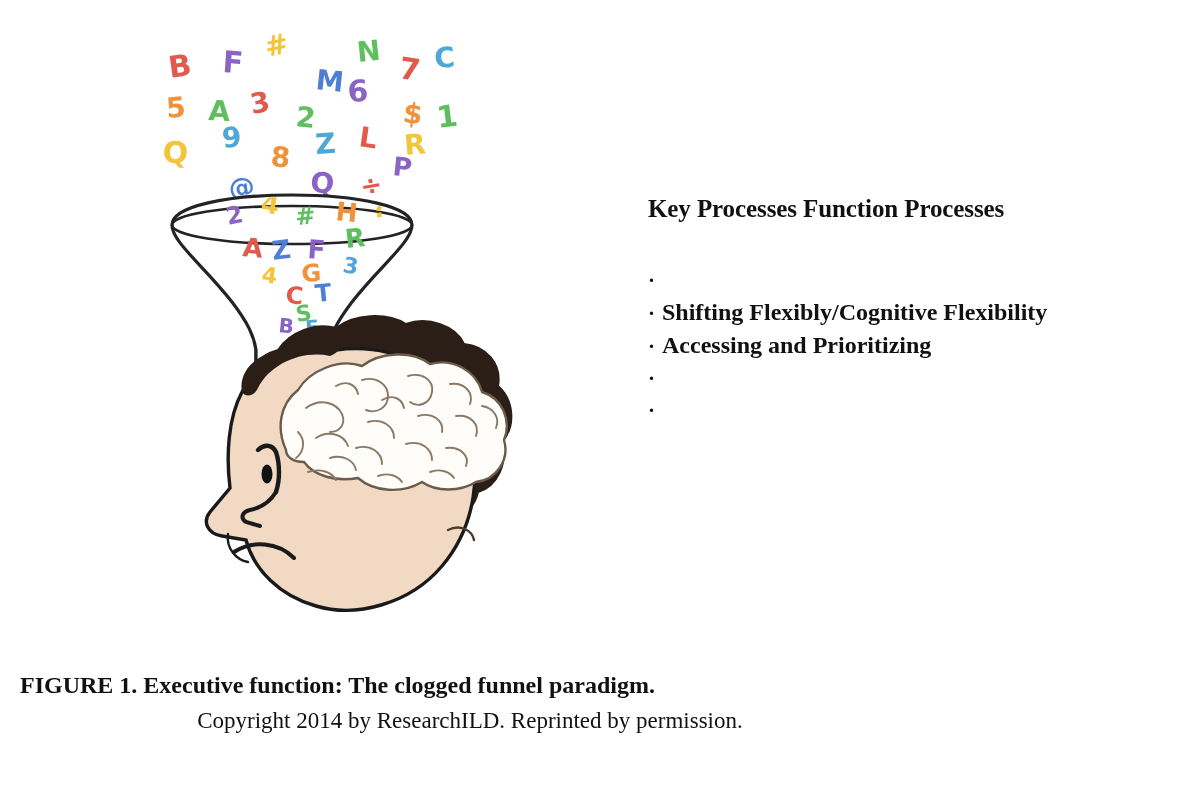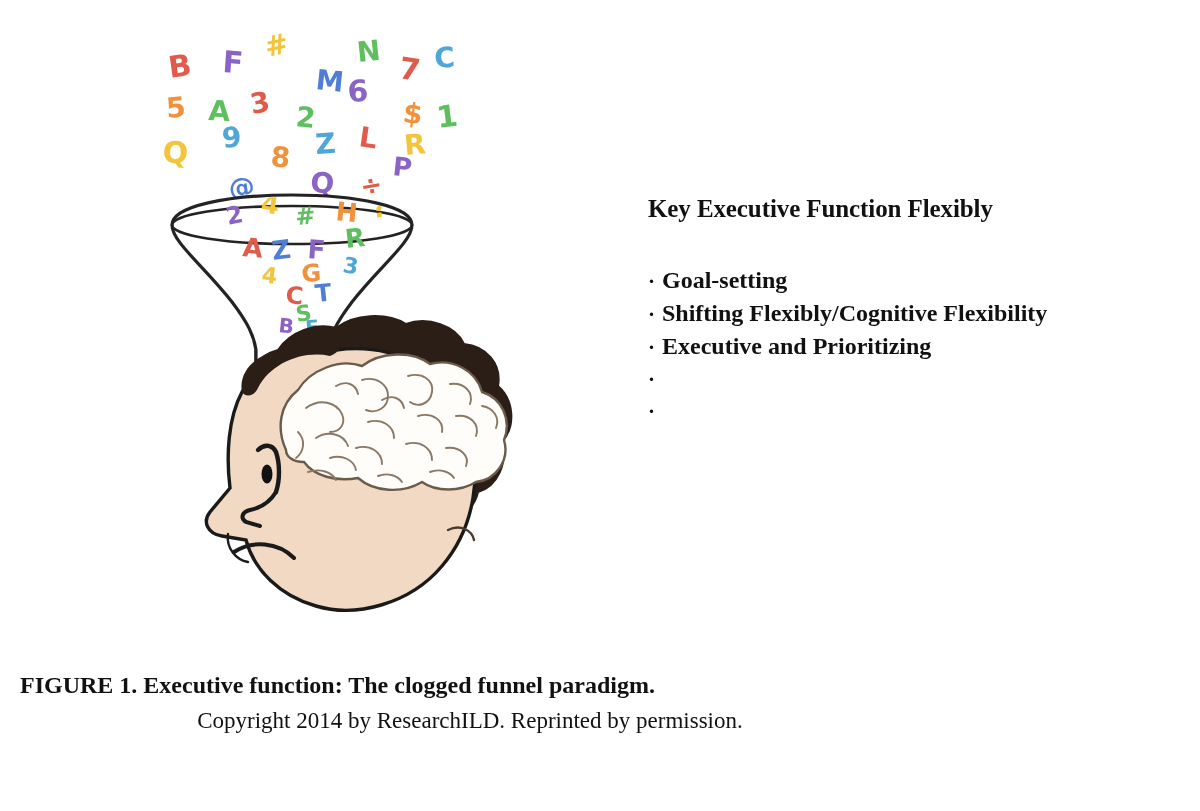--- a/index.html
+++ b/index.html
@@ -262,33 +262,32 @@
           <path d="M 352 386 C 364 388 370 398 366 408"></path>
           <path d="M 178 452 C 190 448 202 452 206 460"></path>
           <path d="M 248 456 C 258 452 268 456 272 462"></path>
           <path d="M 300 452 C 310 448 320 452 324 458"></path>
         </g>
       </g>
     </svg>
   </div>
 
   <div id="process-panel">
-    <div id="process-title">Key Executive Function Flexibly</div>
+    <div id="process-title">Key Processes Function Processes</div>
     <ul id="process-list">
       <li>
         <span class="bullet-dot">·</span>
-        <span>Goal-setting</span>
       </li>
       <li>
         <span class="bullet-dot">·</span>
         <span>Shifting Flexibly/Cognitive Flexibility</span>
       </li>
       <li>
         <span class="bullet-dot">·</span>
-        <span>Executive and Prioritizing</span>
+        <span>Accessing and Prioritizing</span>
       </li>
       <li>
         <span class="bullet-dot">·</span>
       </li>
       <li>
         <span class="bullet-dot">·</span>
       </li>
     </ul>
   </div>
 

